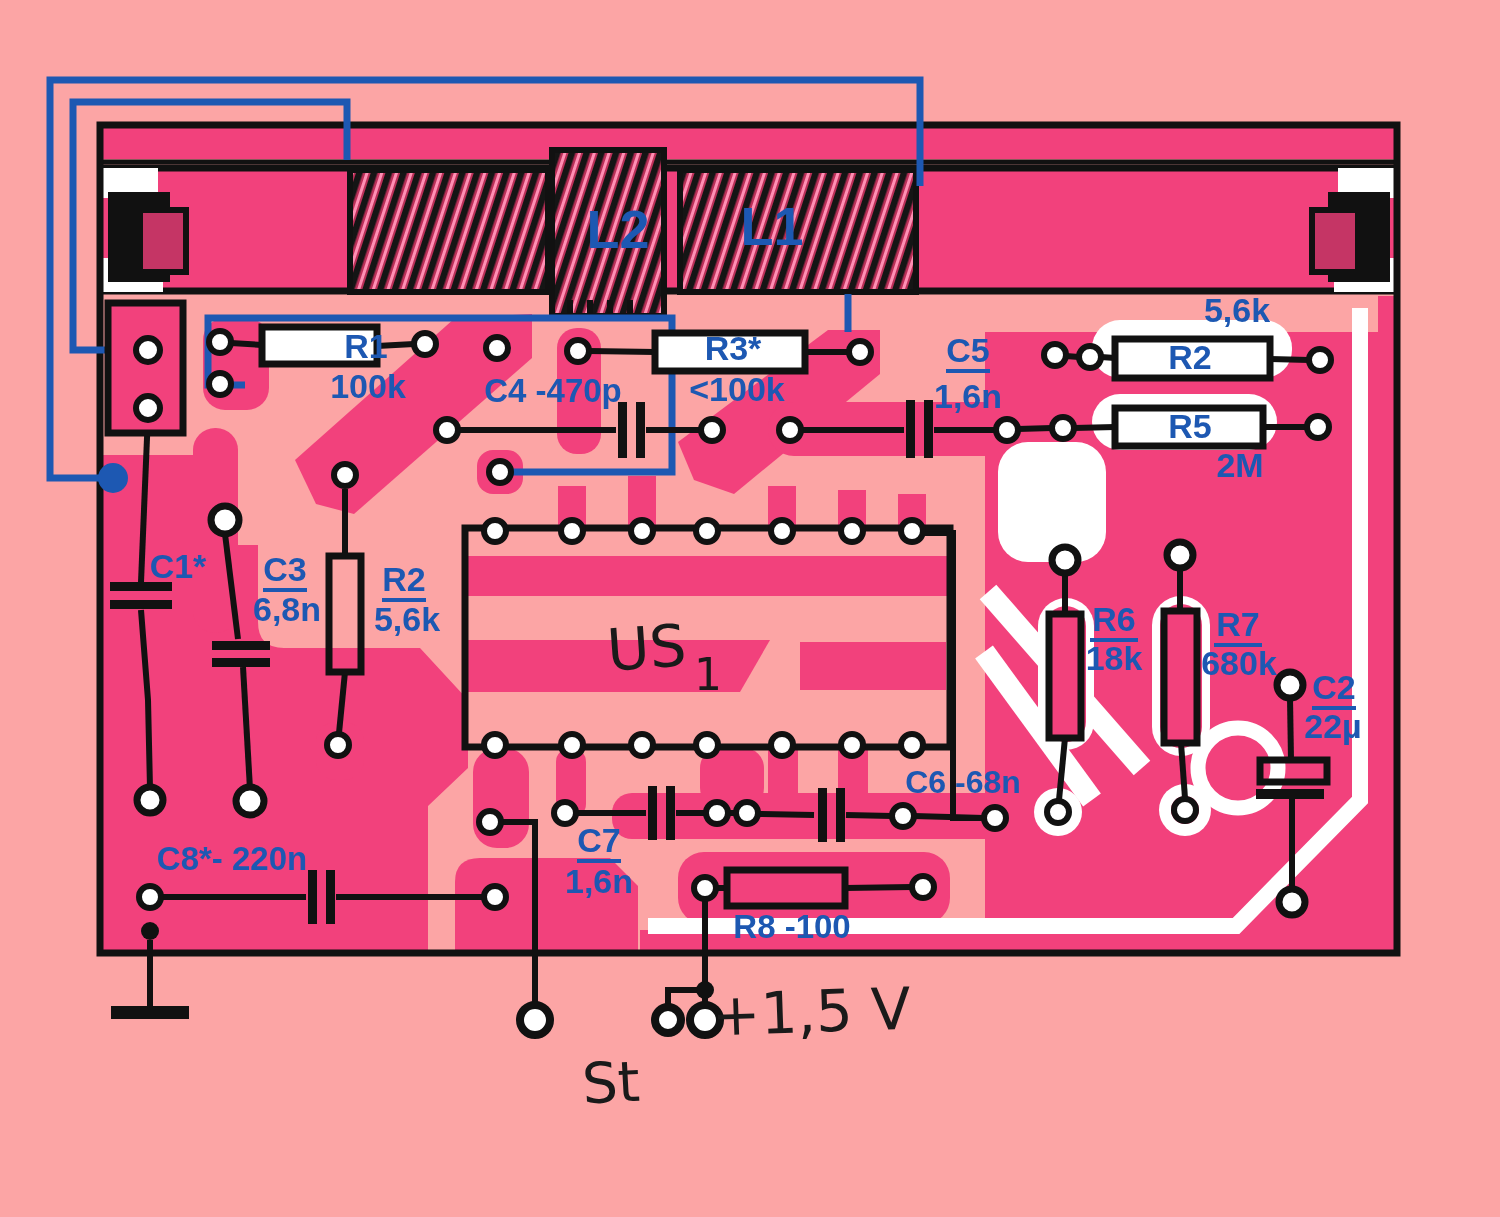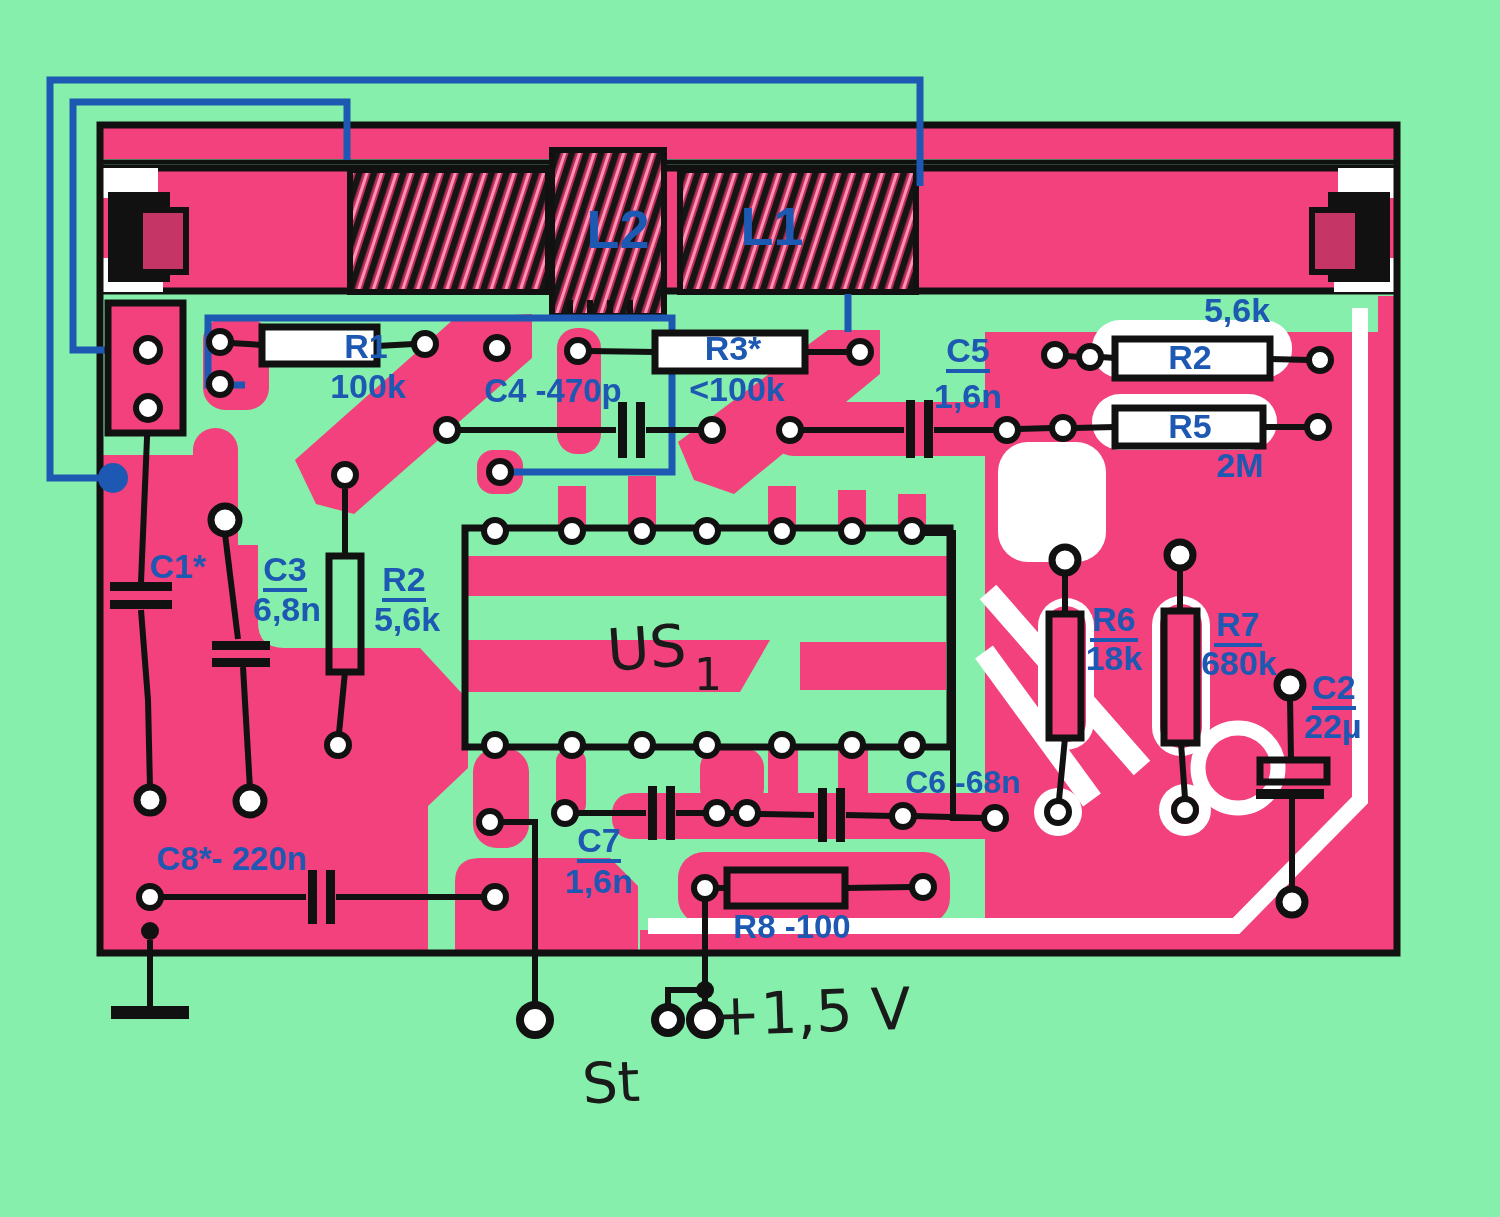--- a/index.html
+++ b/index.html
@@ -1,16 +1,16 @@
 <!DOCTYPE html>
 <html><head>
 <meta charset="utf-8">
 <style>
   html,body{margin:0;padding:0;background:#ffffff;}
-  .stage{width:1500px;height:1217px;position:relative;background:#86efac;overflow:hidden;}
+  .stage{width:1500px;height:1217px;position:relative;background:#fca5a5;overflow:hidden;}
   svg{display:block;}
   text{font-family:"Liberation Sans","DejaVu Sans",sans-serif;}
   .lbl{font-weight:bold;fill:#1d58b2;}
   .hand{font-family:"DejaVu Sans",sans-serif;fill:#1a1a1a;font-weight:500;}
 </style>
 </head>
 <body>
 
 <div class="stage">
 <svg width="1500" height="1217" viewBox="0 0 1500 1217">

